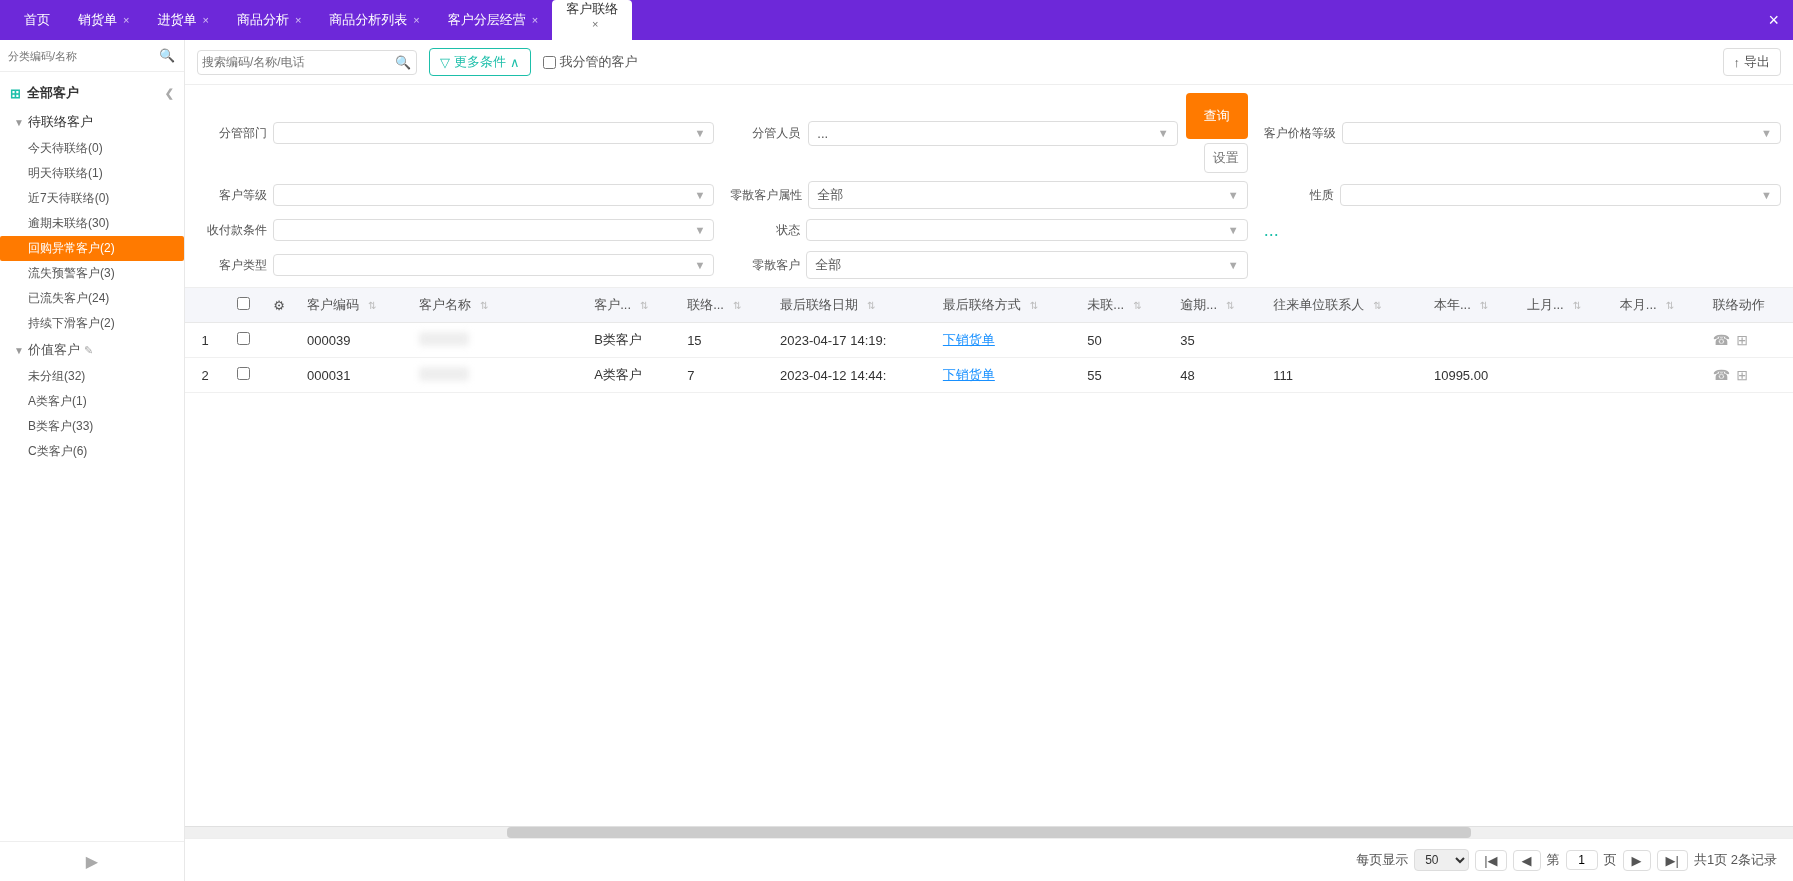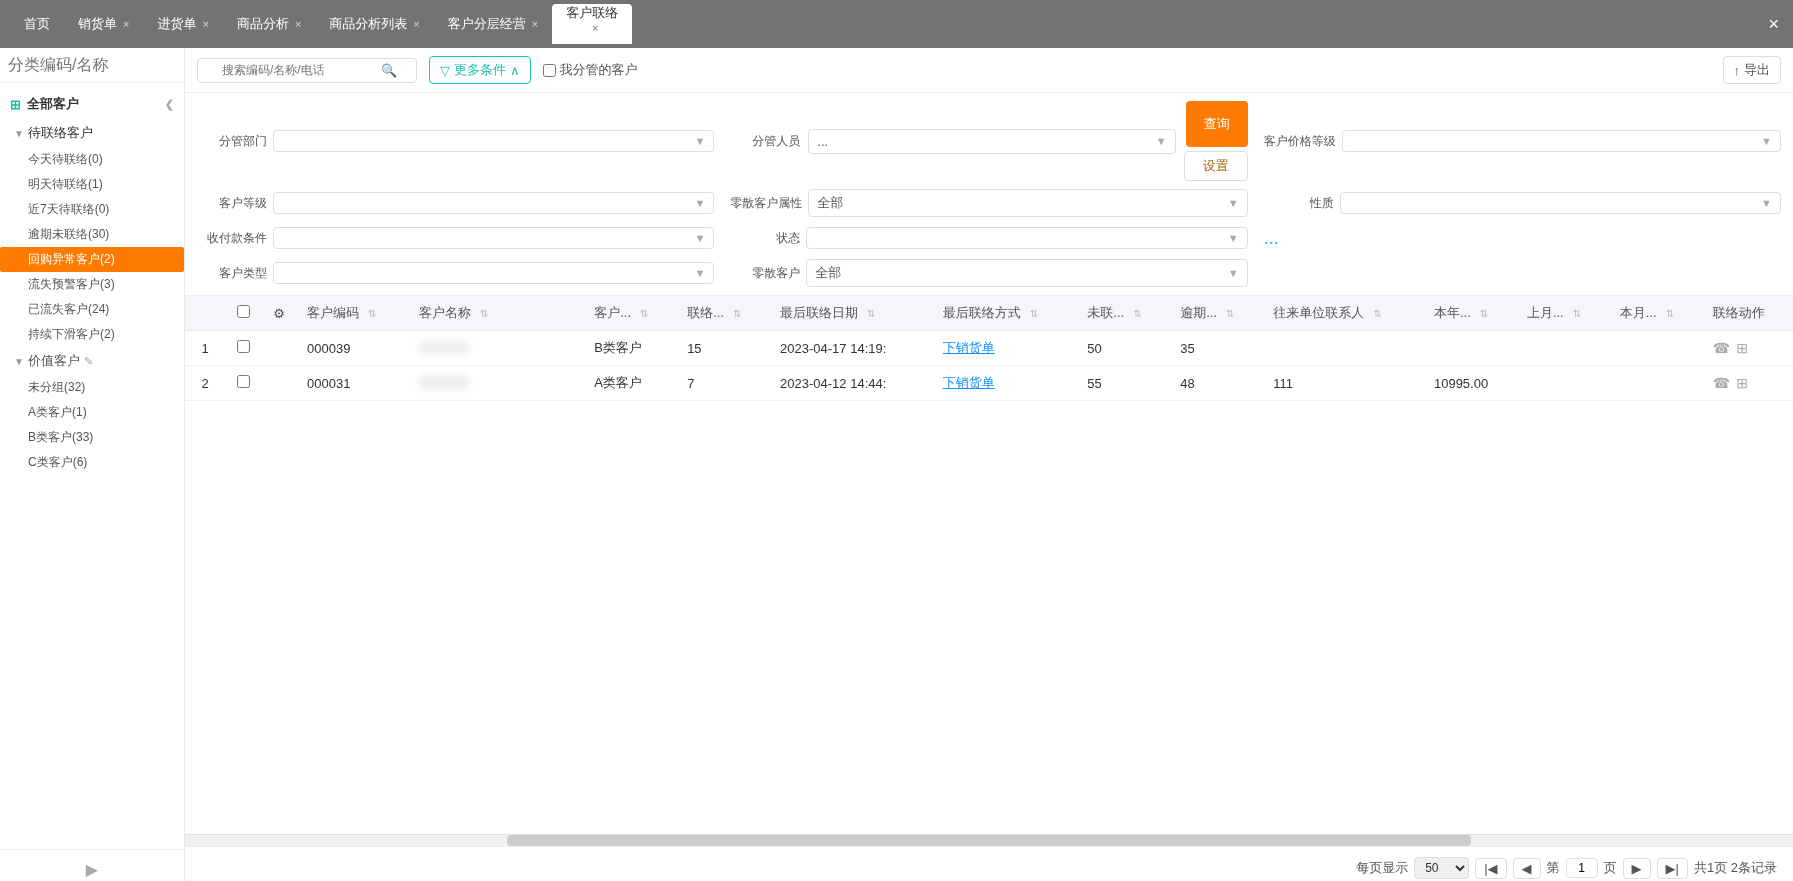--- a/index.html
+++ b/index.html
@@ -1,20 +1,20 @@
 <!DOCTYPE html>
 <html><head>
   <meta charset="utf-8">
   <style>
     * { box-sizing: border-box; margin: 0; padding: 0; font-family: 'Microsoft YaHei', Arial, sans-serif; font-size: 13px; }
     body { background: #f0f2f5; overflow: hidden; width: 1793px; height: 881px; }
 
     
     .top-nav {
-      display: flex; align-items: center; background: #737373; height: 48px; padding: 0 10px;
+      display: flex; align-items: center; background: #6d28d9; height: 40px; padding: 0 10px;
       position: relative;
       text-align: center;
     }
     .top-nav-item {
       color: #fff; padding: 0 14px; height: 40px; display: flex; align-items: center;
       cursor: pointer; font-size: 13px; white-space: nowrap;
     }
     .top-nav-item.active { background: #fff; color: #333; border-radius: 4px 4px 0 0; flex-direction: column; }
     .top-nav-item .close-x { margin-left: 6px; font-size: 11px; opacity: 0.7; }
     .top-nav-close {
@@ -27,21 +27,21 @@
 
     
     .sidebar {
       width: 185px; min-width: 185px; background: #fff; border-right: 1px solid #e8e8e8;
       display: flex; flex-direction: column; overflow: hidden;
     }
     .sidebar-search {
       display: flex; align-items: center; padding: 8px 8px; border-bottom: 1px solid #eee;
     }
     .sidebar-search input {
-      flex: 1; border: none; outline: none; font-size: 16px; color: #1d4ed8;
+      flex: 1; border: none; outline: none; font-size: 11px; color: #1d4ed8;
     }
     .sidebar-search-icon { color: #aaa; margin-left: 4px; cursor: pointer; }
 
     .sidebar-tree { flex: 1; overflow-y: auto; padding: 6px 0; }
     .sidebar-all-label {
       display: flex; align-items: center; padding: 6px 10px; font-size: 13px;
       font-weight: bold; color: #333; cursor: pointer;
     }
     .sidebar-all-label .grid-icon { margin-right: 6px; color: #1dbfaa; }
     .sidebar-all-label .collapse-arrow { margin-left: auto; color: #aaa; font-size: 11px; }
@@ -70,21 +70,21 @@
     
     .content-area { flex: 1; display: flex; flex-direction: column; overflow: hidden; background: #f5f6fa; }
 
     
     .filter-bar {
       background: #fff; padding: 8px 12px; display: flex; align-items: center;
       border-bottom: 1px solid #eee; gap: 12px;
     }
     .filter-search {
       display: flex; align-items: center; border: 1px solid #ddd; border-radius: 4px;
-      padding: 4px 24px; width: 220px;
+      padding: 4px 4px; width: 220px;
     }
     .filter-search input { border: none; outline: none; font-size: 12px; flex: 1; color: #666; }
     .filter-search-icon { color: #aaa; margin-left: 4px; }
     .filter-more {
       display: flex; align-items: center; color: #1dbfaa; cursor: pointer; font-size: 12px;
       border: 1px solid #1dbfaa; border-radius: 4px; padding: 4px 10px; gap: 4px;
     }
     .filter-my-customer { display: flex; align-items: center; gap: 4px; color: #555; font-size: 12px; cursor: pointer; }
     .filter-my-customer input[type=checkbox] { cursor: pointer; }
     .export-btn {
@@ -109,22 +109,22 @@
       font-size: 12px; color: #555; display: flex; align-items: center;
       justify-content: space-between; cursor: pointer; background: #fff; position: relative;
     }
     .filter-select .arrow { color: #aaa; font-size: 11px; }
     .filter-actions { display: flex; flex-direction: column; gap: 4px; align-items: flex-end; }
     .btn-query {
       background: #ff7a00; color: #fff; border: none; border-radius: 4px;
       padding: 14px 18px; cursor: pointer; font-size: 13px;
     }
     .btn-setting {
-      background: #fff; color: #a16207; border: 1px solid #ddd; border-radius: 4px;
-      padding: 5px 18px; cursor: pointer; font-size: 13px;
+      background: #fff; color: #737373; border: 1px solid #ddd; border-radius: 4px;
+      padding: 5px 8px; cursor: pointer; font-size: 13px;
     }
     .filter-more-row {
       display: flex; align-items: center; gap: 6px; padding: 4px 0;
     }
     .ellipsis-btn { color: #1dbfaa; cursor: pointer; font-size: 18px; line-height: 1; }
 
     
     .tooltip-box {
       background: #fff; border: 1px solid #e8e8e8; border-radius: 4px; padding: 8px 12px;
       font-size: 12px; color: #555; box-shadow: 0 2px 8px rgba(0,0,0,0.12);

